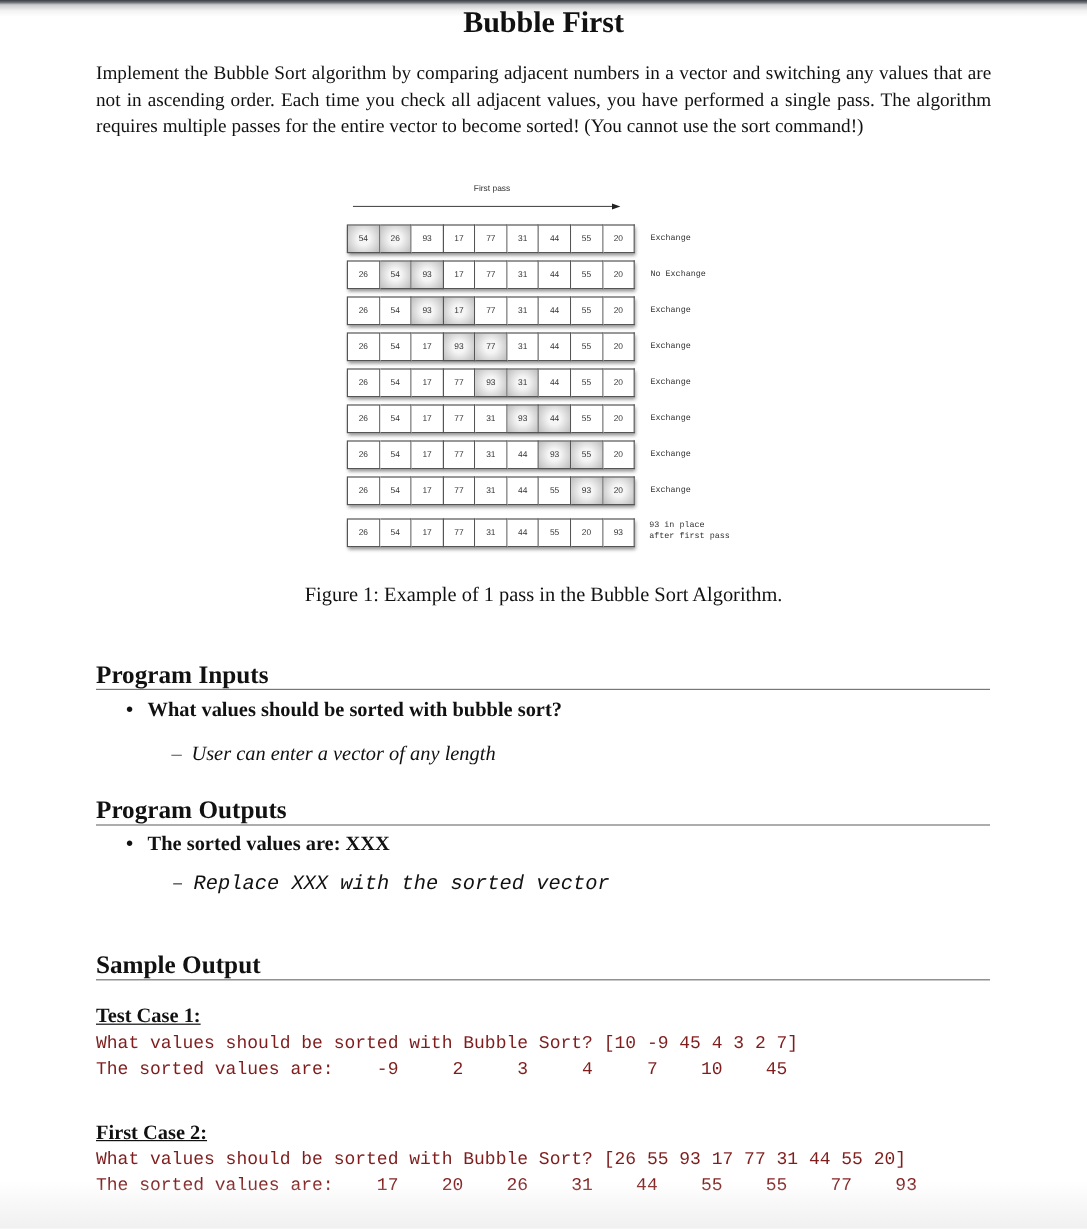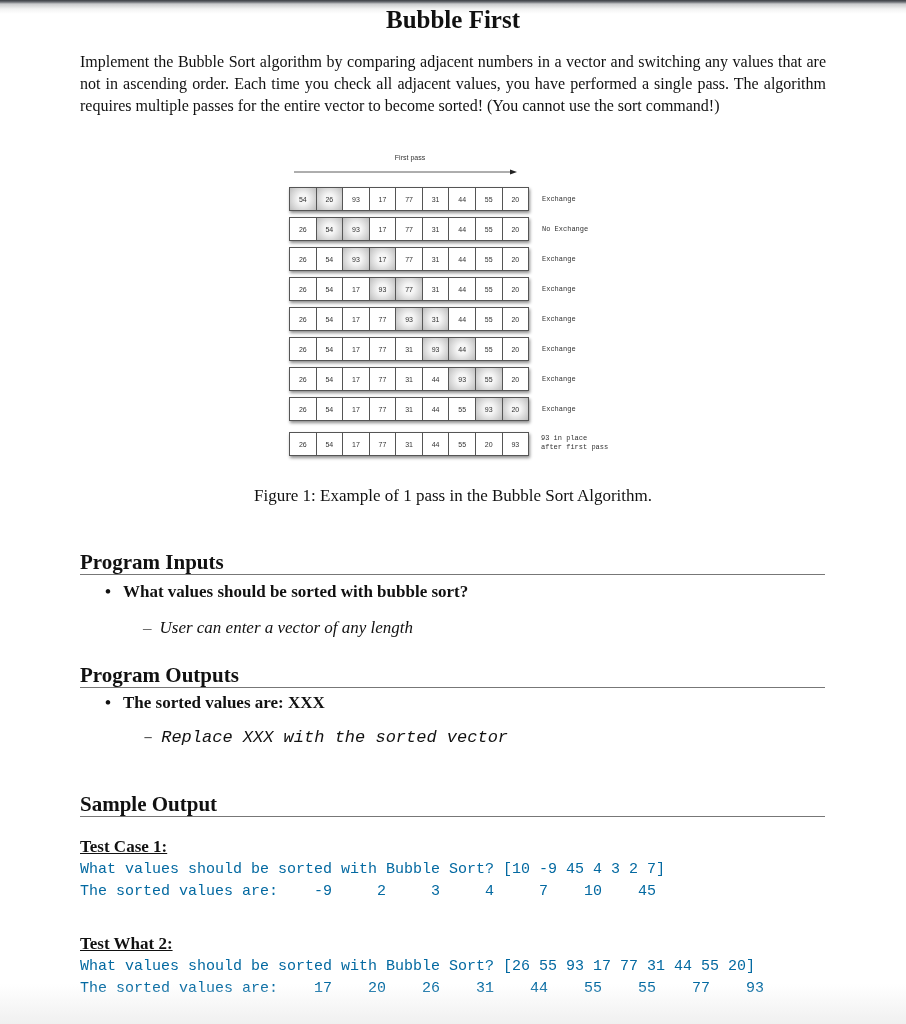--- a/index.html
+++ b/index.html
@@ -68,21 +68,21 @@
     font-family: "Liberation Serif", serif; font-style: italic; font-size: 17px;
   }
   .sub .dash { font-style: normal; color: #555; margin-right: 8px; }
   .tc-head {
     position: absolute; left: 80px;
     font-family: "Liberation Serif", serif; font-weight: bold; font-size: 17px;
     text-decoration: underline;
   }
   .mono {
     position: absolute; left: 80px; white-space: pre;
-    font-family: "Liberation Mono", monospace; font-size: 15px; color: #0369a1;
+    font-family: "Liberation Mono", monospace; font-size: 15px; color: #7f1d1d;
   }
 </style>
 </head>
 <body>
 
 <div class="topbar"></div>
 
 <div class="title">Bubble First</div>
 
 <div class="intro">Implement the Bubble Sort algorithm by comparing adjacent numbers in a vector and switching any values that are not in ascending order. Each time you check all adjacent values, you have performed a single pass. The algorithm requires multiple passes for the entire vector to become sorted! (You cannot use the sort command!)</div>
@@ -223,17 +223,17 @@
 <div class="sub" style="top:728px;font-family:Liberation Mono, monospace;">
   <span class="dash">–</span><span>Replace XXX with the sorted vector</span>
 </div>
 
 <div class="section-head" style="top:792px;">Sample Output</div>
 
 <div class="tc-head" style="top:837px;">Test Case 1:</div>
 <div class="mono" style="top:861px;">What values should be sorted with Bubble Sort? [10 -9 45 4 3 2 7]</div>
 <div class="mono" style="top:883px;">The sorted values are:    -9     2     3     4     7    10    45</div>
 
-<div class="tc-head" style="top:934px;">Test What 2:</div>
+<div class="tc-head" style="top:934px;">First Case 2:</div>
 <div class="mono" style="top:958px;">What values should be sorted with Bubble Sort? [26 55 93 17 77 31 44 55 20]</div>
 <div class="mono" style="top:980px;">The sorted values are:    17    20    26    31    44    55    55    77    93</div>
 
 <div class="bottomfade"></div>
 
 </body></html>

